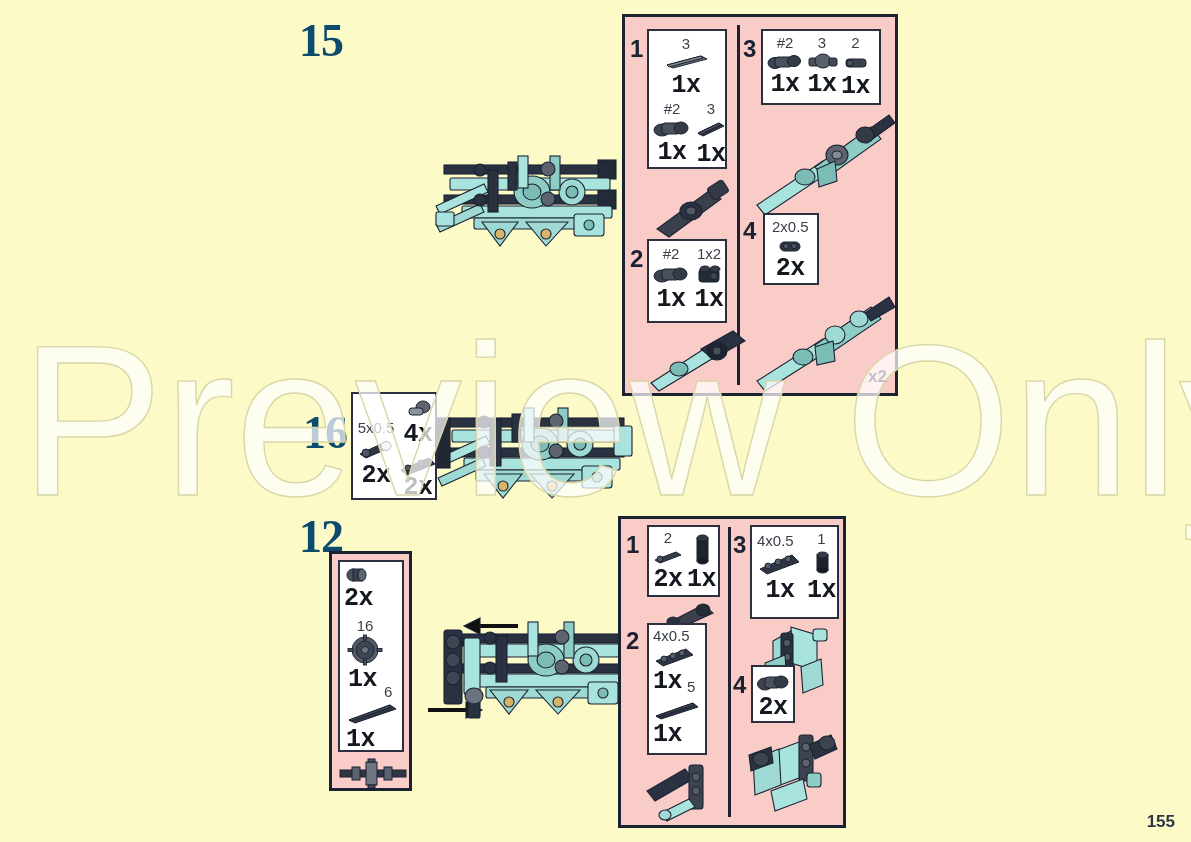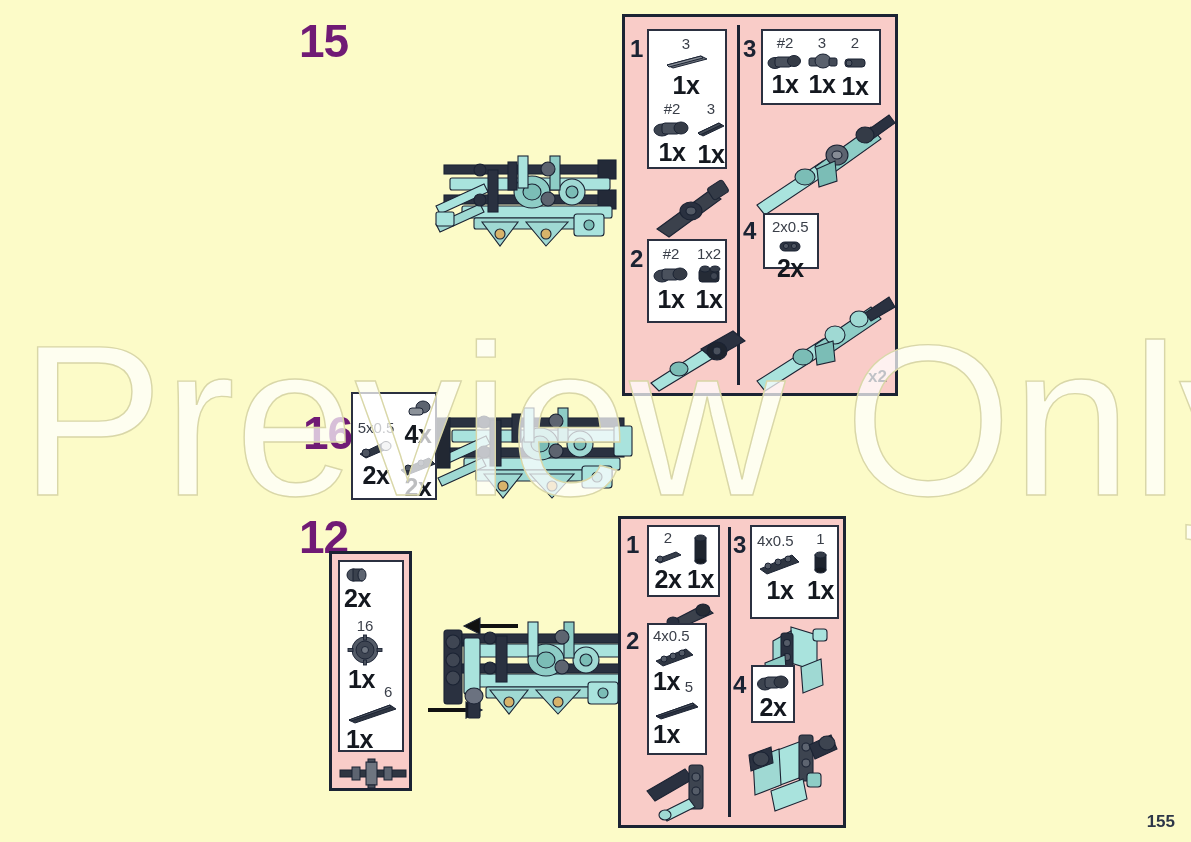--- a/index.html
+++ b/index.html
@@ -43,24 +43,24 @@
     font-weight: 400;
     fill: #ffffff;
     fill-opacity: 0.72;
     stroke: #d9d7a8;
     stroke-width: 1.4;
   }
 
   
   .step-number {
     position: absolute;
-    font-family: Liberation Sans, sans-serif;
+    font-family: Liberation Serif, serif;
     font-weight: bold;
     font-size: 46px;
-    color: #701a75;
+    color: #0c4a6e;
     letter-spacing: -1px;
     z-index: 5;
   }
   #step-num-15 { left: 299px; top: 14px; }
   #step-num-16 { left: 303px; top: 406px; }
   #step-num-17 { left: 299px; top: 510px; }
 
   
   .pink-panel {
     position: absolute;
@@ -92,21 +92,21 @@
   .substep-num {
     position: absolute;
     font-family: "Liberation Sans", sans-serif;
     font-weight: bold;
     font-size: 24px;
     color: #1b2333;
     z-index: 13;
   }
 
   .part-qty {
-    font-family: Liberation Sans, sans-serif;
+    font-family: Liberation Mono, monospace;
     font-weight: bold;
     font-size: 25px;
     color: #14181f;
     line-height: 1;
     letter-spacing: -0.5px;
   }
 
   .part-size {
     font-family: "Liberation Sans", sans-serif;
     font-size: 15px;
@@ -350,21 +350,21 @@
         <ellipse cx="52" cy="68" rx="10" ry="8" fill="#7bbdb6"></ellipse>
         <ellipse cx="84" cy="46" rx="11" ry="10" fill="#5d6470"></ellipse>
         <ellipse cx="84" cy="46" rx="5" ry="4" fill="#868c95"></ellipse>
         <path d="M64 60 L82 52 L84 72 L66 78 Z" fill="#7bbdb6"></path>
         <ellipse cx="112" cy="26" rx="9" ry="8" fill="#343b47"></ellipse>
       </g>
         </svg>
     </div>
 
     <div class="substep-num" style="left:118px; top:200px;">4</div>
-    <div class="parts-box" style="left:138px; top:196px; width:56px; height:56px;">
+    <div class="parts-box" style="left:138px; top:196px; width:56px; height:72px;">
       <div class="pcell" style="position:absolute; left:7px; top:4px;">
         <span class="part-size">2x0.5</span>
         <span class="mini-part" style="position:relative; margin:3px 0;">
           <svg width="30" height="16" viewBox="0 0 30 16">
               <g stroke="#1b2333" stroke-width="1">
                 <rect x="5" y="5" width="20" height="9" rx="4.5" fill="#2f3642"></rect>
                 <circle cx="11" cy="9" r="2.6" fill="#4e5561"></circle>
                 <circle cx="19" cy="9" r="2.6" fill="#4e5561"></circle>
               </g>
             </svg>

